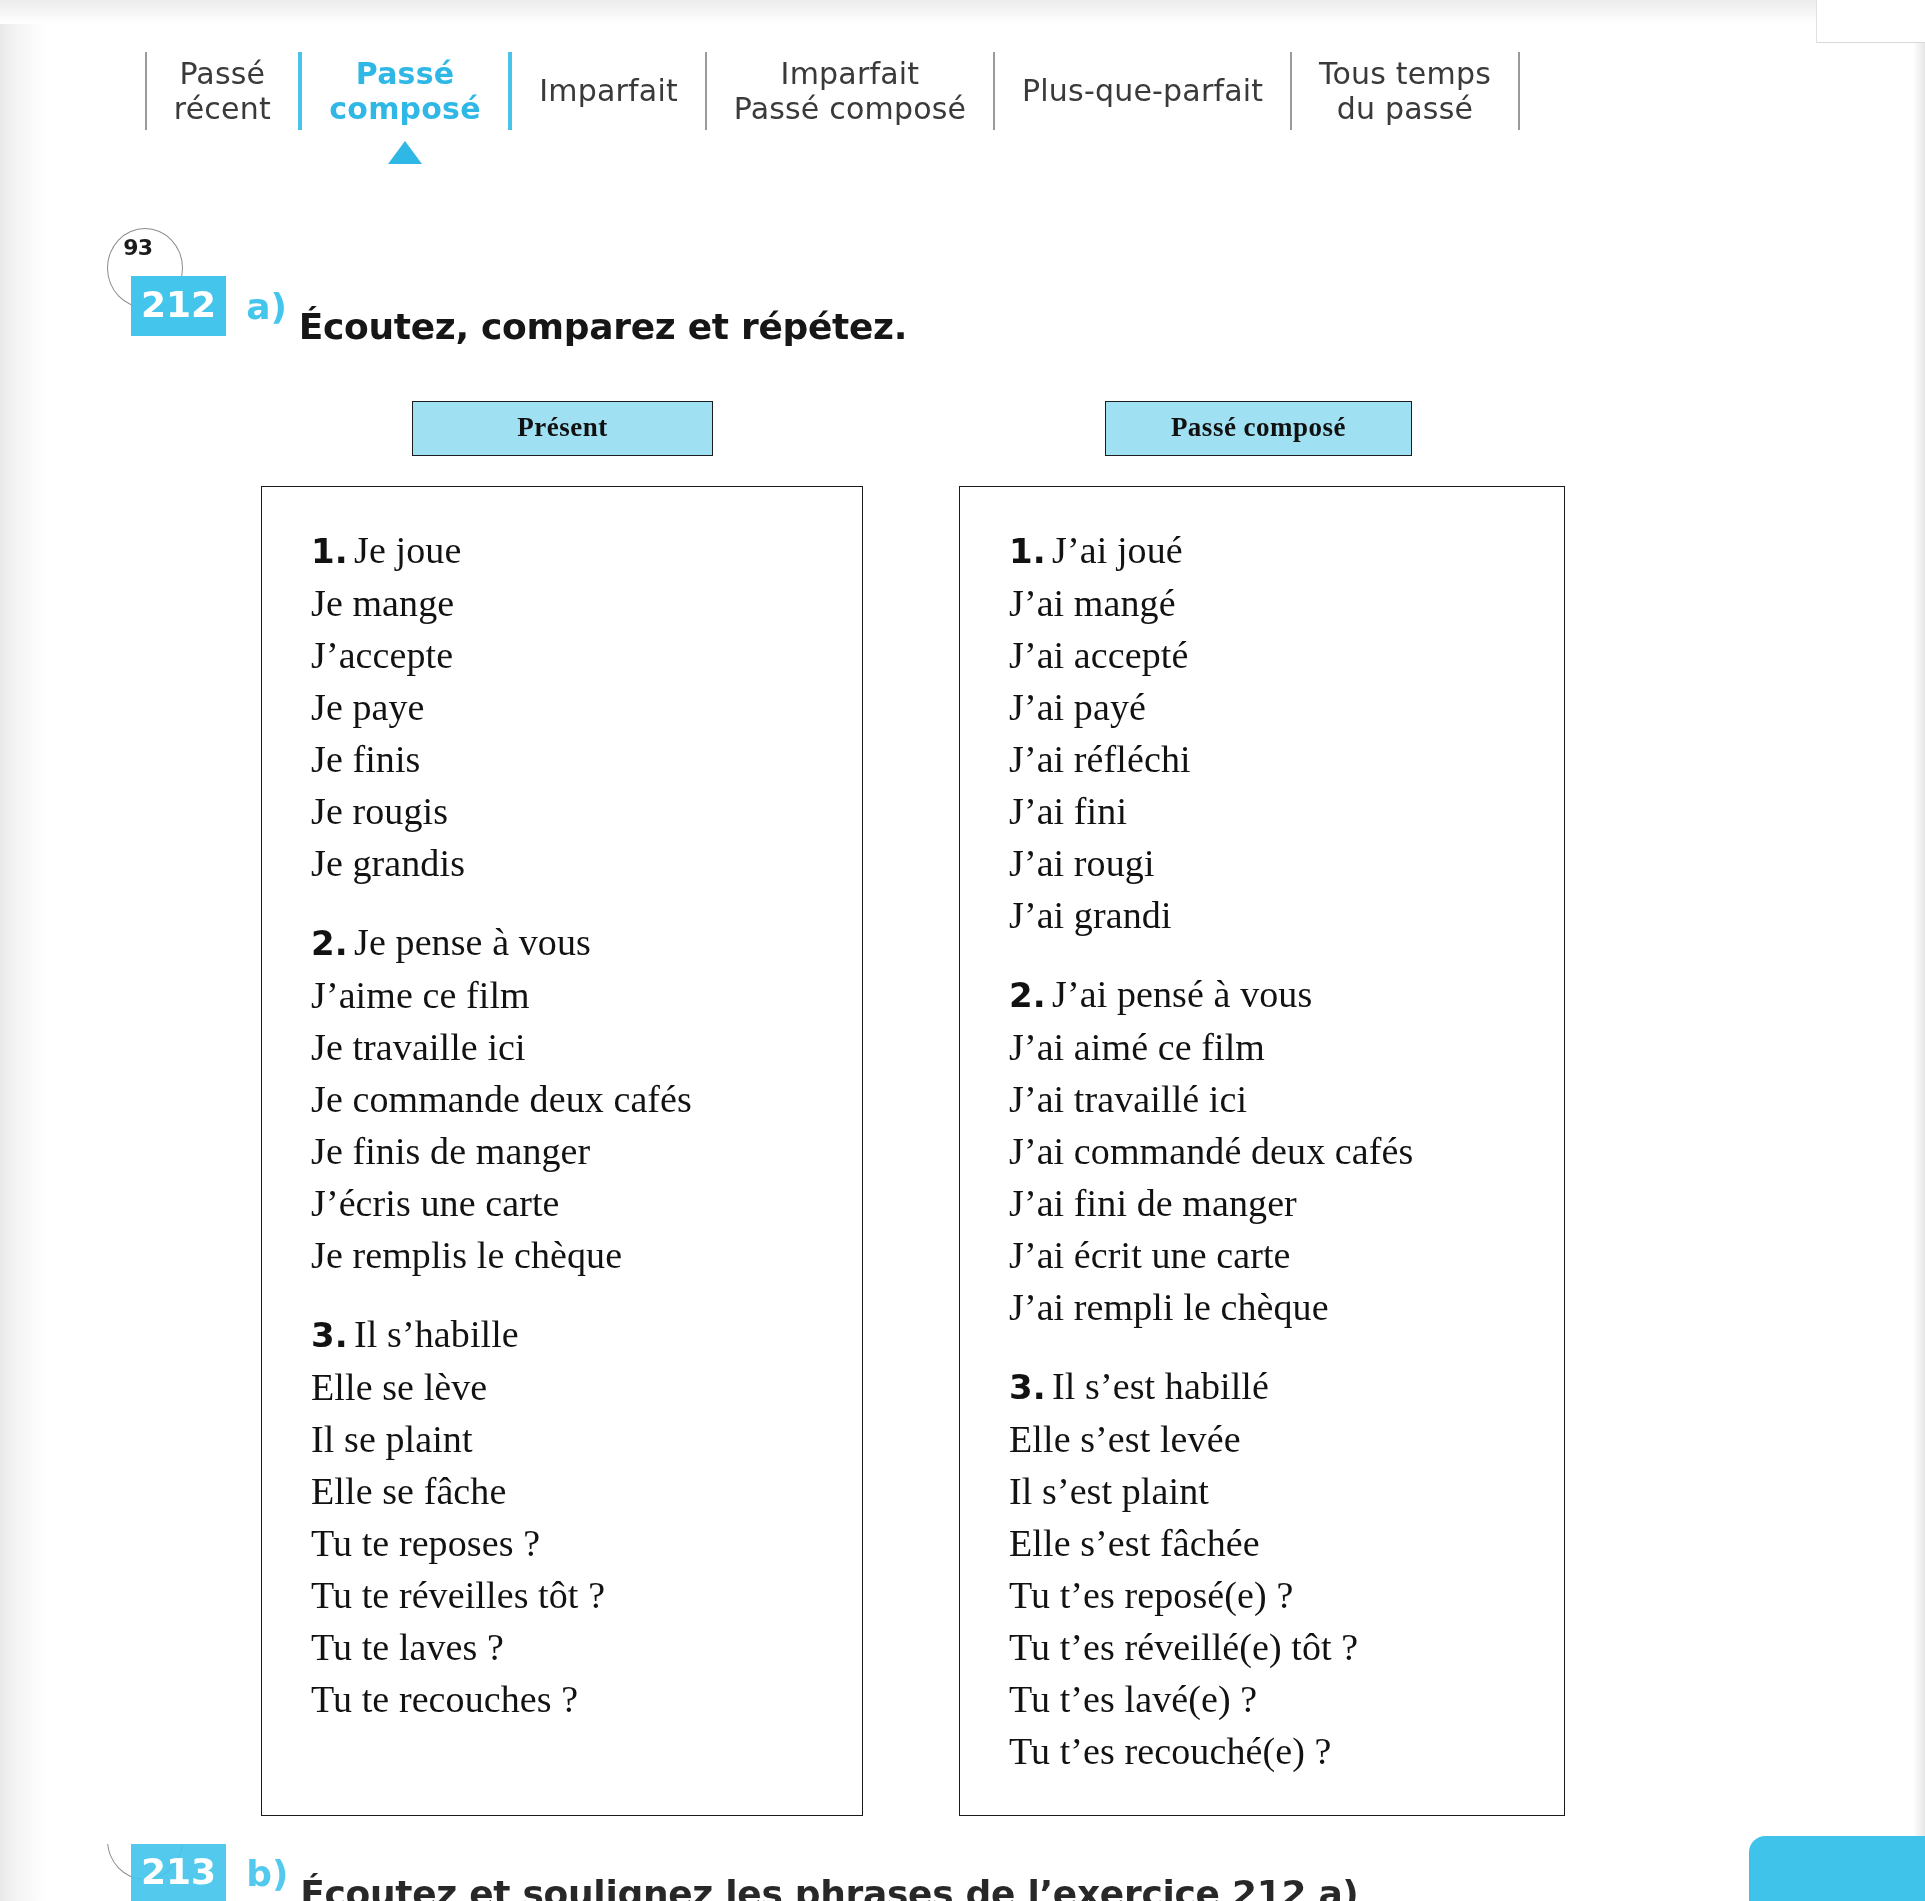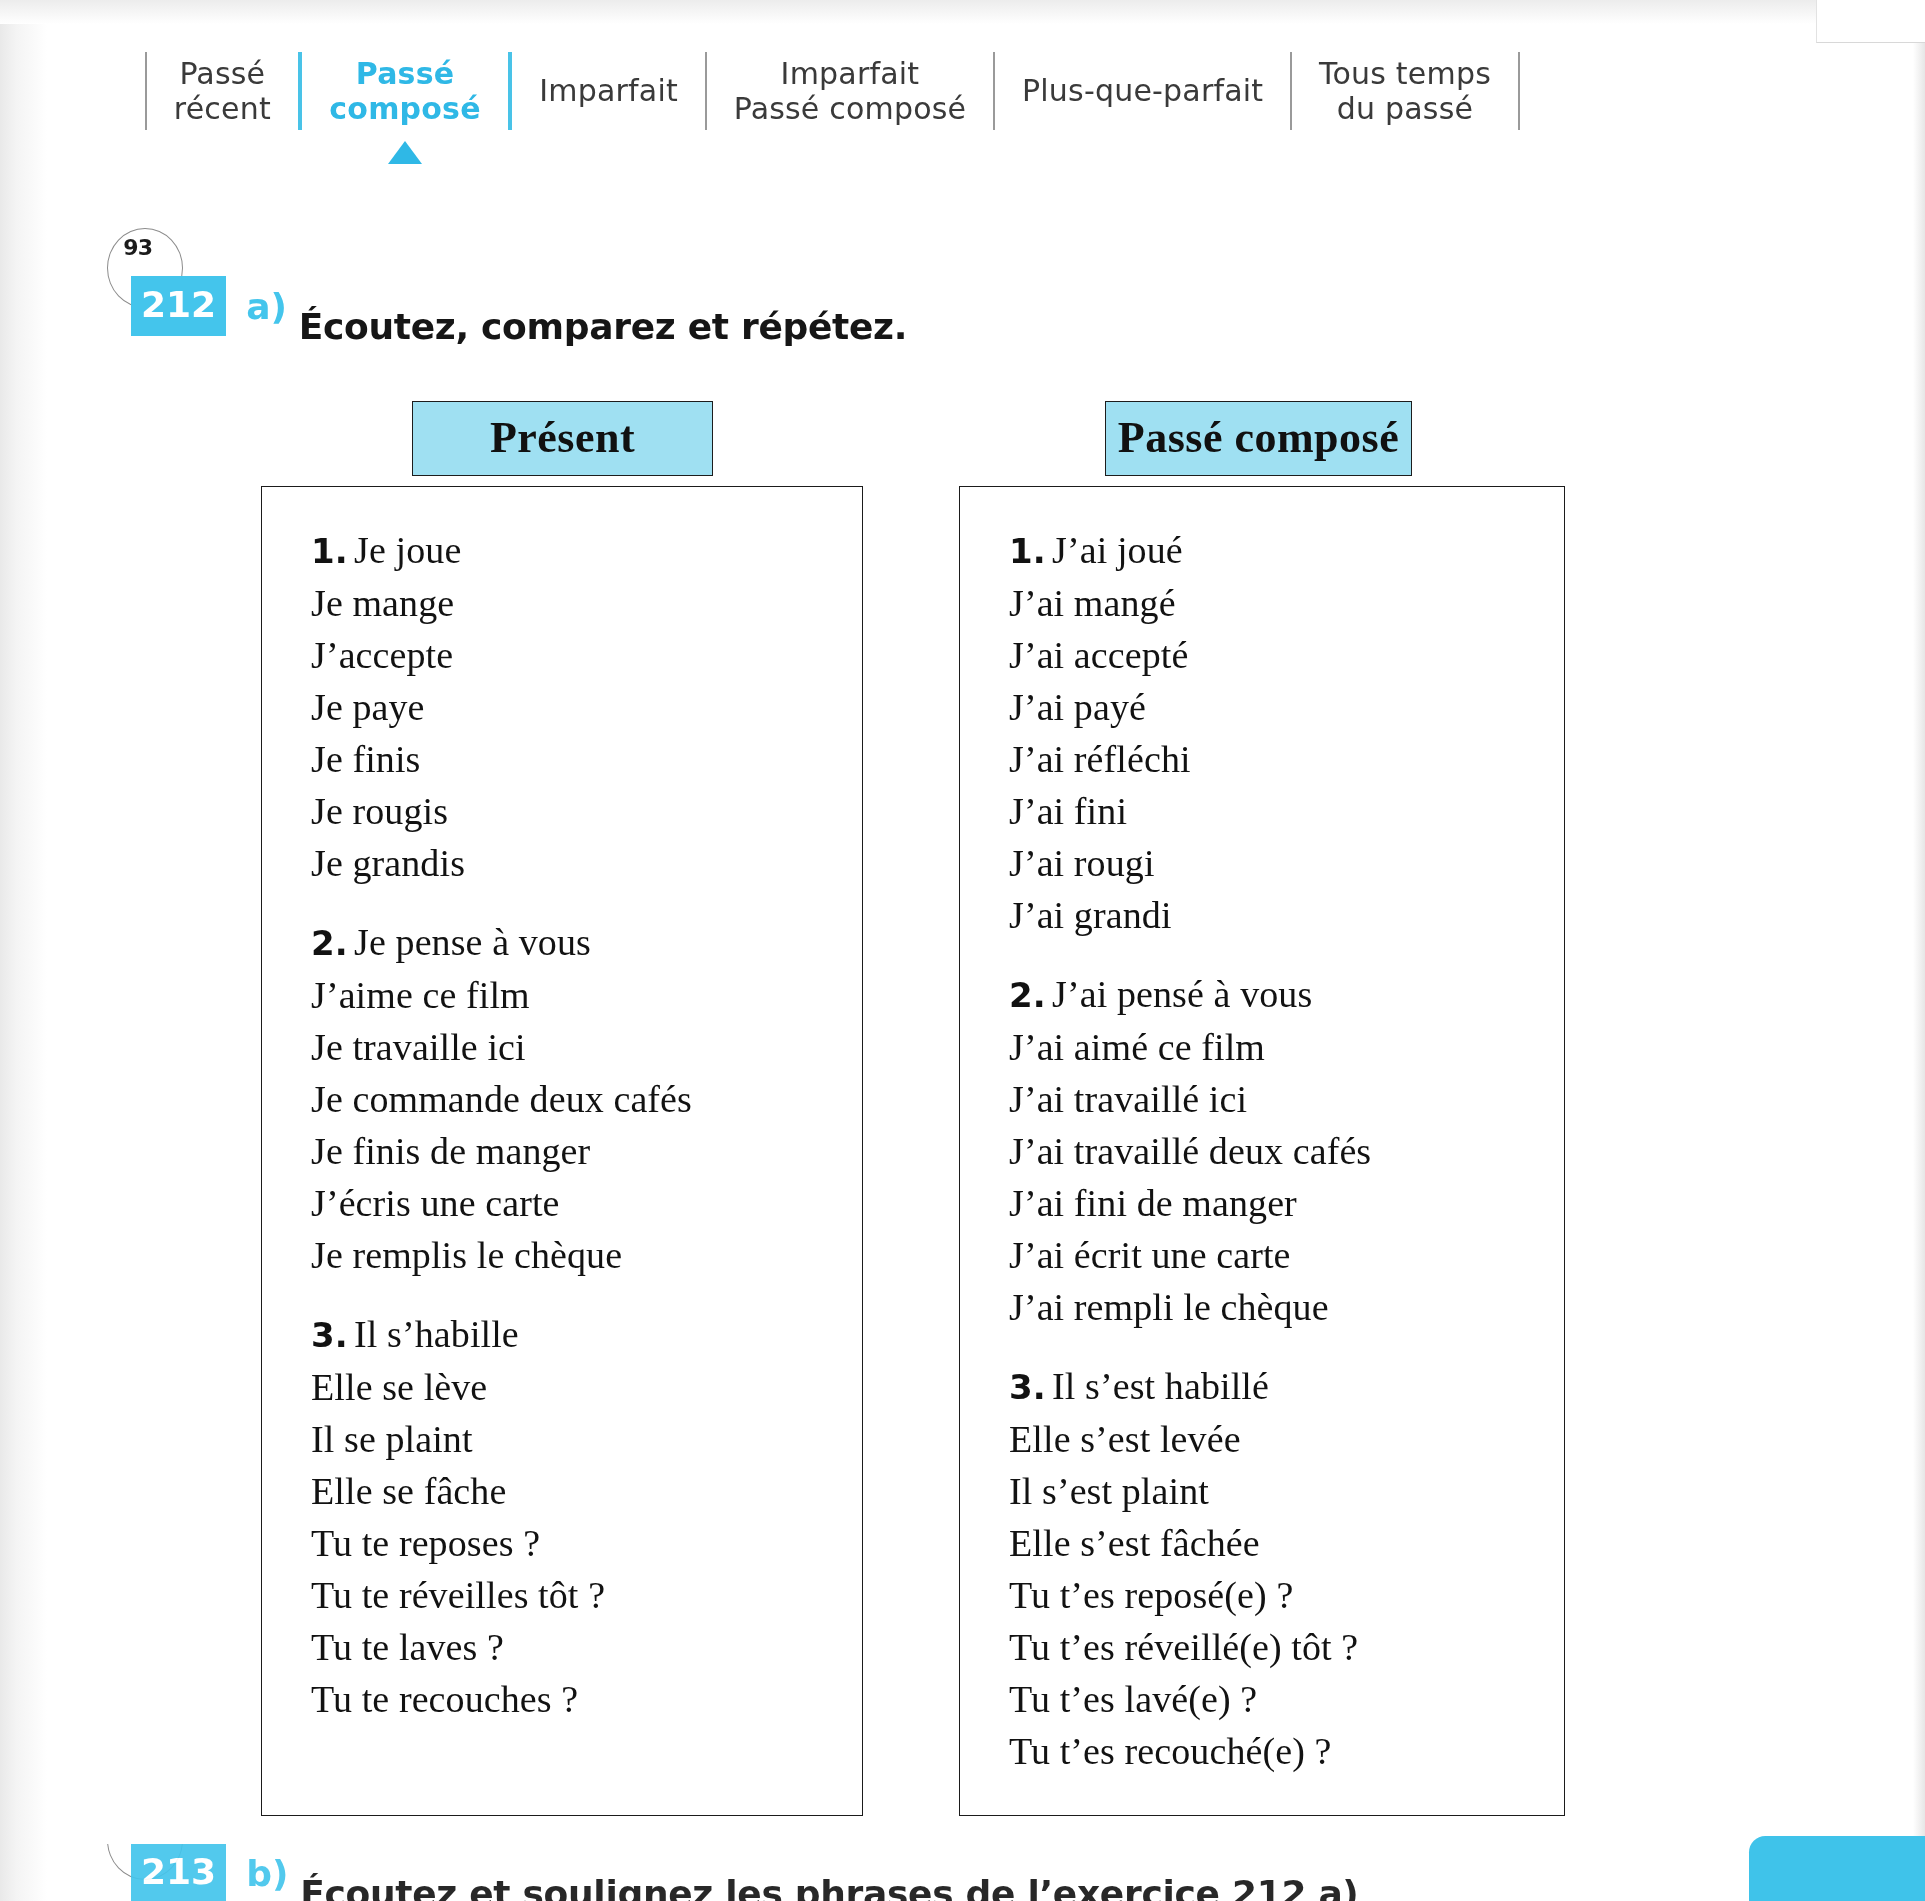--- a/index.html
+++ b/index.html
@@ -155,21 +155,21 @@
     margin-top: 40px;
   }
 
   
   .col-header {
     position: absolute;
     background: #9fe0f2;
     border: 1.8px solid #1d1d1d;
     font-family: "Liberation Serif", serif;
     font-weight: bold;
-    font-size: 44px;
+    font-size: 27px;
     color: #111111;
     text-align: center;
     padding: 10px 0 11.8px 0;
     letter-spacing: 0.5px;
   }
   #header-present { left: 412px; top: 401px; width: 299px; }
   #header-passe   { left: 1105px; top: 401px; width: 305px; }
 
   
   .content-box {
@@ -322,21 +322,21 @@
         <div class="phrase-line"><span>J’ai payé</span></div>
         <div class="phrase-line"><span>J’ai réfléchi</span></div>
         <div class="phrase-line"><span>J’ai fini</span></div>
         <div class="phrase-line"><span>J’ai rougi</span></div>
         <div class="phrase-line"><span>J’ai grandi</span></div>
       </div>
       <div class="phrase-group">
         <div class="phrase-line"><span class="group-num">2.</span><span>J’ai pensé à vous</span></div>
         <div class="phrase-line"><span>J’ai aimé ce film</span></div>
         <div class="phrase-line"><span>J’ai travaillé ici</span></div>
-        <div class="phrase-line"><span>J’ai travaillé deux cafés</span></div>
+        <div class="phrase-line"><span>J’ai commandé deux cafés</span></div>
         <div class="phrase-line"><span>J’ai fini de manger</span></div>
         <div class="phrase-line"><span>J’ai écrit une carte</span></div>
         <div class="phrase-line"><span>J’ai rempli le chèque</span></div>
       </div>
       <div class="phrase-group">
         <div class="phrase-line"><span class="group-num">3.</span><span>Il s’est habillé</span></div>
         <div class="phrase-line"><span>Elle s’est levée</span></div>
         <div class="phrase-line"><span>Il s’est plaint</span></div>
         <div class="phrase-line"><span>Elle s’est fâchée</span></div>
         <div class="phrase-line"><span>Tu t’es reposé(e) ?</span></div>

